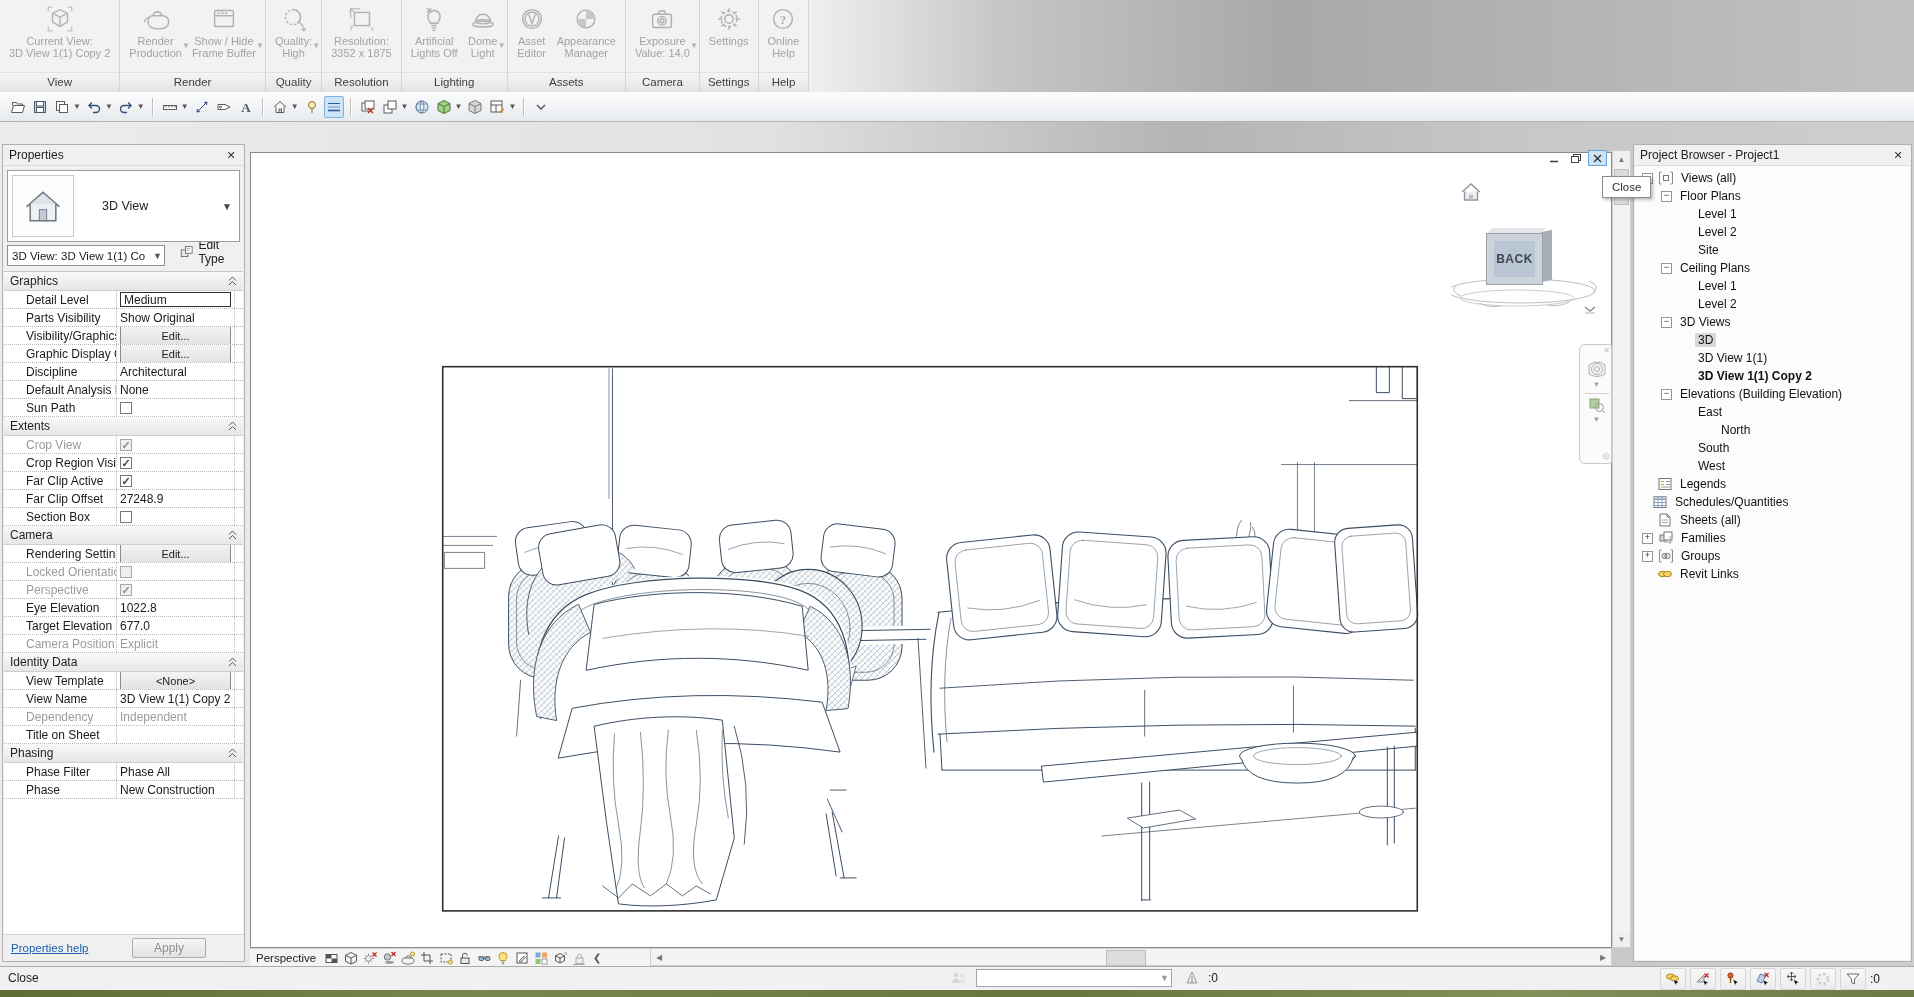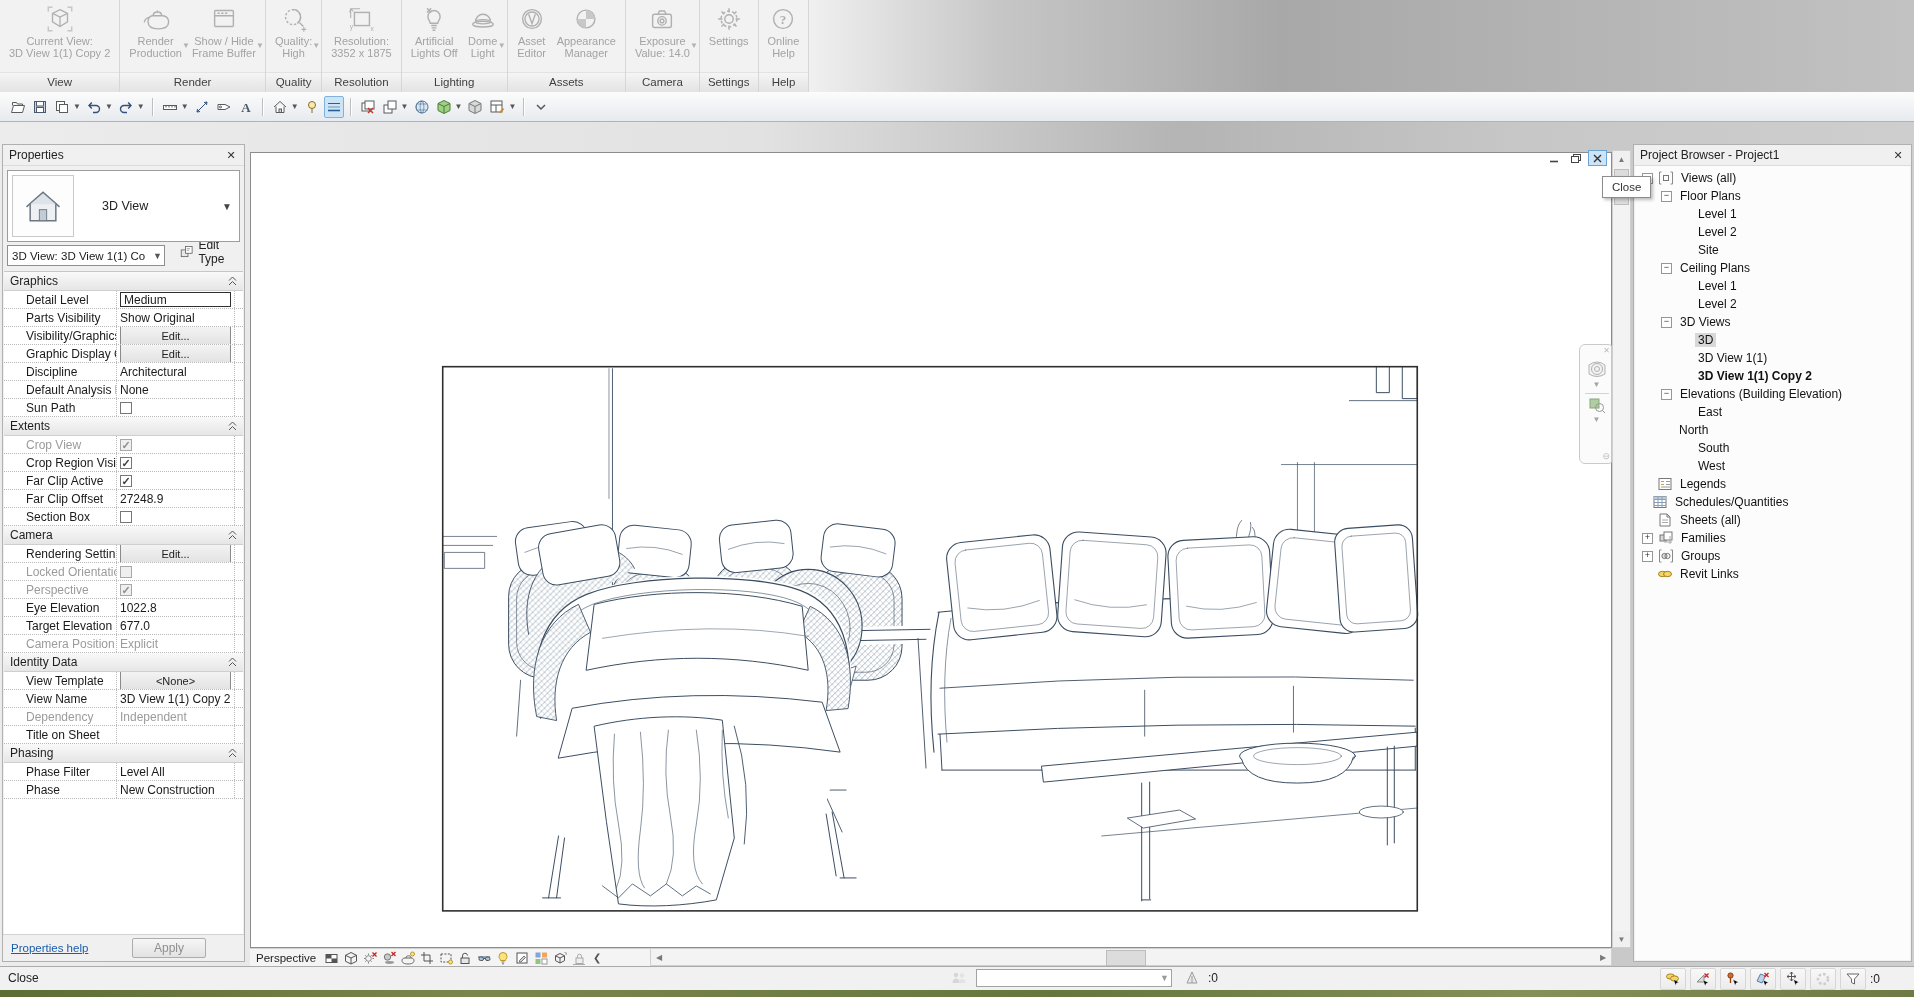--- a/index.html
+++ b/index.html
@@ -744,21 +744,21 @@
           <span>Phasing</span>
           <span class="p-chev">
             <svg viewBox="0 0 9 10">
               <path d="M1 4.5L4.5 1 8 4.5M1 9l3.5-3.5L8 9" fill="none" stroke="#555"></path>
             </svg>
           </span>
         </div>
         <div class="p-row">
           <div class="p-lab">Phase Filter</div>
           <div class="p-val">
-            <span class="p-txt">Level All</span>
+            <span class="p-txt">Phase All</span>
           </div>
         </div>
         <div class="p-row">
           <div class="p-lab">Phase</div>
           <div class="p-val">
             <span class="p-txt">New Construction</span>
           </div>
         </div>
       </div>
     <div class="pp-foot">
@@ -881,20 +881,41 @@
         <path d="M130 342q118-22 250-6l18 50q-142-20-282 6z" fill="#fff"></path>
         <path d="M152 360c42-10 88-12 128-6l12 118-18 62c-32 6-68 8-98 4l-12-82z" fill="#fff"></path>
         <path d="M172 368q-4 48 4 90t-2 64M198 366q6 54 0 98t4 58M226 364q-6 44 2 86t-4 68M254 364q8 50 0 94t6 60M280 364q-2 46 6 88" stroke-width=".6"></path>
         <path d="M160 520l16 12 14-14 18 12 16-12 16 12 14-10 14 8" stroke-width=".8"></path>
         <path d="M292 360q18 58 10 118" stroke-width=".9"></path>
         <path d="M116 470l-10 62M122 472l-8 60M390 446l12 66M384 448l10 62M100 532h18M398 512h16"></path>
       </g>
       <rect x="192" y="214" width="976" height="545" fill="none" stroke="#2f2f2f" stroke-width="1.6"></rect>
     </svg>
 
+    <div id="viewcube">
+      <svg id="vc-home" width="24" height="22" viewBox="0 0 24 22">
+          <path d="M3 11L12 3l9 8" fill="none" stroke="#8f959c" stroke-width="1.4"></path>
+          <path d="M5.5 10.5V19h13v-8.5" fill="#eceef0" stroke="#8f959c" stroke-width="1.4"></path>
+          <rect x="10" y="13.5" width="4" height="5.5" fill="#b9bfc6"></rect>
+        </svg>
+      <svg width="175" height="155" viewBox="0 0 175 155" style="position:absolute;left:0;top:0">
+        <ellipse cx="70" cy="118" rx="74" ry="12" stroke="#b9bec4" fill="none"></ellipse>
+        <ellipse cx="66" cy="125" rx="57" ry="8" stroke="#c9ced3" fill="none"></ellipse>
+        <path d="M28 130q10 5 22 3M96 132q14 2 22-3M6 112q-8 6 4 11M138 108q12 5 4 12" stroke="#b9bec4" fill="none"></path>
+      </svg>
+      <div id="cubeTop"></div>
+      <div id="cubeSide"></div>
+      <div id="cubeFace">
+        <div id="cubeLabel">BACK</div>
+      </div>
+      <svg id="vc-chevron" width="14" height="10" viewBox="0 0 14 10">
+          <path d="M2 2l5 4 5-4" fill="none" stroke="#8a8a8a" stroke-width="1.4"></path>
+          <path d="M2 8h10" stroke="#b5b5b5"></path>
+        </svg>
+    </div>
 
     <div id="navbar">
       <span class="nb-x">✕</span>
       <svg width="24" height="24" viewBox="0 0 24 24">
           <path d="M4 10q8-6 16 0v9q-8 5-16 0z" fill="#f2f2f2" stroke="#a9a9a9"></path>
           <circle cx="12" cy="14" r="5.5" fill="none" stroke="#a9a9a9"></circle>
           <circle cx="12" cy="14" r="2.5" fill="none" stroke="#a9a9a9"></circle>
         </svg>
       <span class="nb-dd">▼</span>
       <hr>
@@ -1103,21 +1124,21 @@
           <span class="t-lab bold">3D View 1(1) Copy 2</span>
         </div>
         <div class="t-row" style="padding-left: 26px;">
           <span class="t-exp">−</span>
           <span class="t-lab">Elevations (Building Elevation)</span>
         </div>
         <div class="t-row" style="padding-left: 45px;">
           <span class="t-sp"></span>
           <span class="t-lab">East</span>
         </div>
-        <div class="t-row" style="padding-left: 26px;">
+        <div class="t-row" style="padding-left: 68px;">
           <span class="t-sp"></span>
           <span class="t-lab">North</span>
         </div>
         <div class="t-row" style="padding-left: 45px;">
           <span class="t-sp"></span>
           <span class="t-lab">South</span>
         </div>
         <div class="t-row" style="padding-left: 45px;">
           <span class="t-sp"></span>
           <span class="t-lab">West</span>

